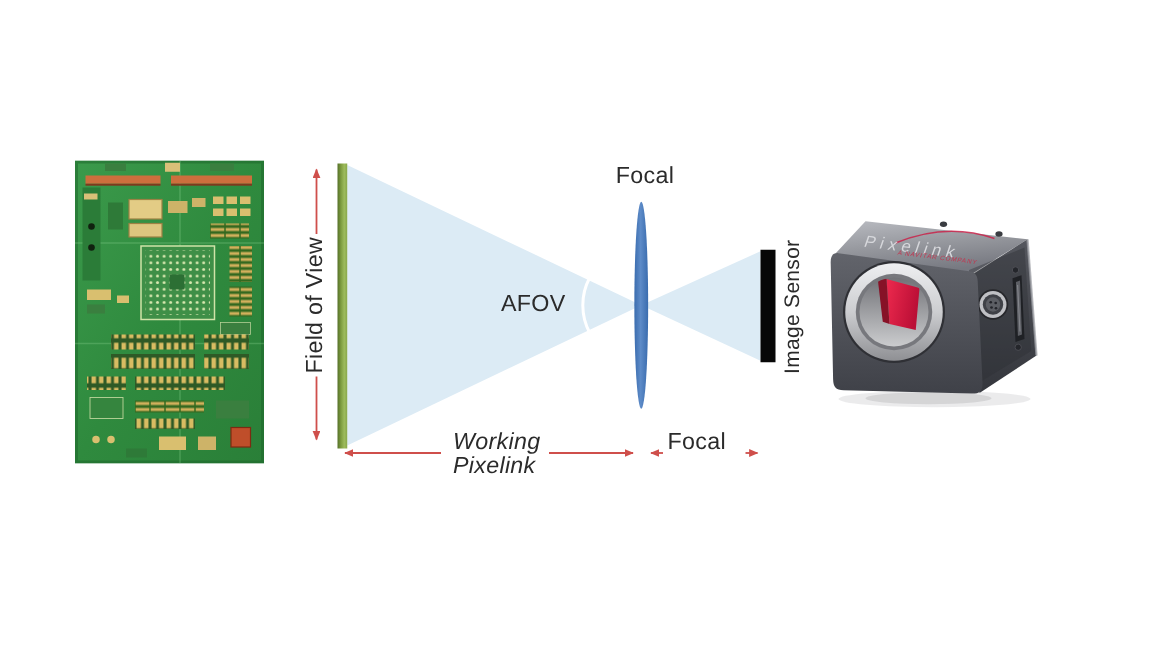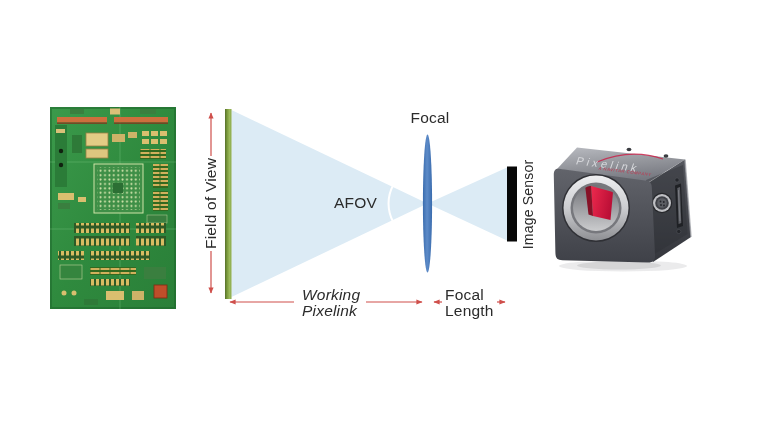--- a/index.html
+++ b/index.html
@@ -239,16 +239,15 @@
   <div class="lbl rot" id="fov-label">Field of View</div>
   <div class="lbl rot" id="imgsensor-label">Image Sensor</div>
 
   <div class="lbl twoline" id="wd-label">
     <div>Working</div>
     <div>Pixelink</div>
   </div>
 
   <div class="lbl twoline" id="fl-label">
     <div>Focal</div>
-    <div>Length</div>
   </div>
 
 </div>
 
 </body></html>

